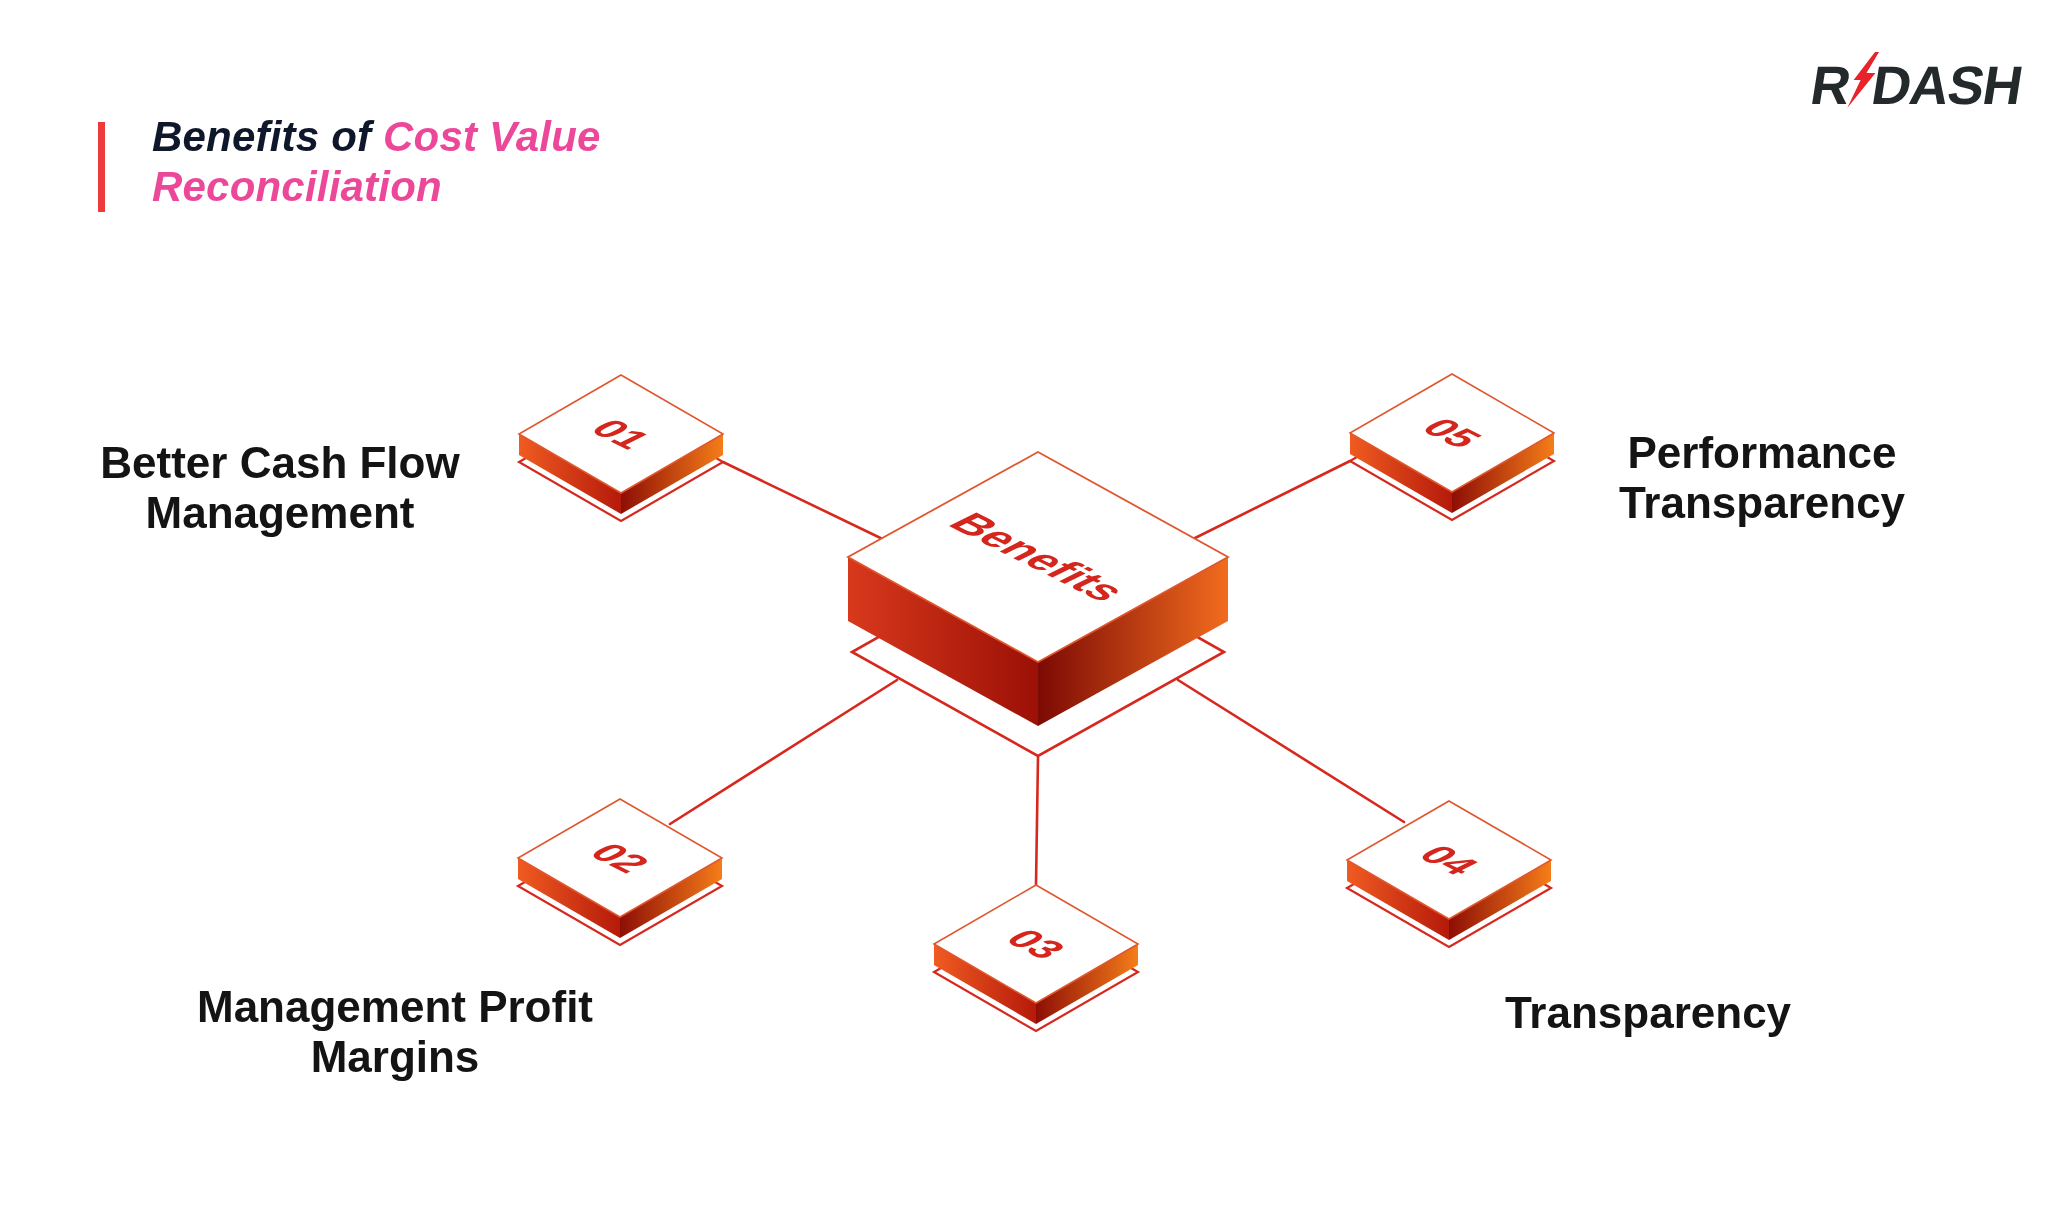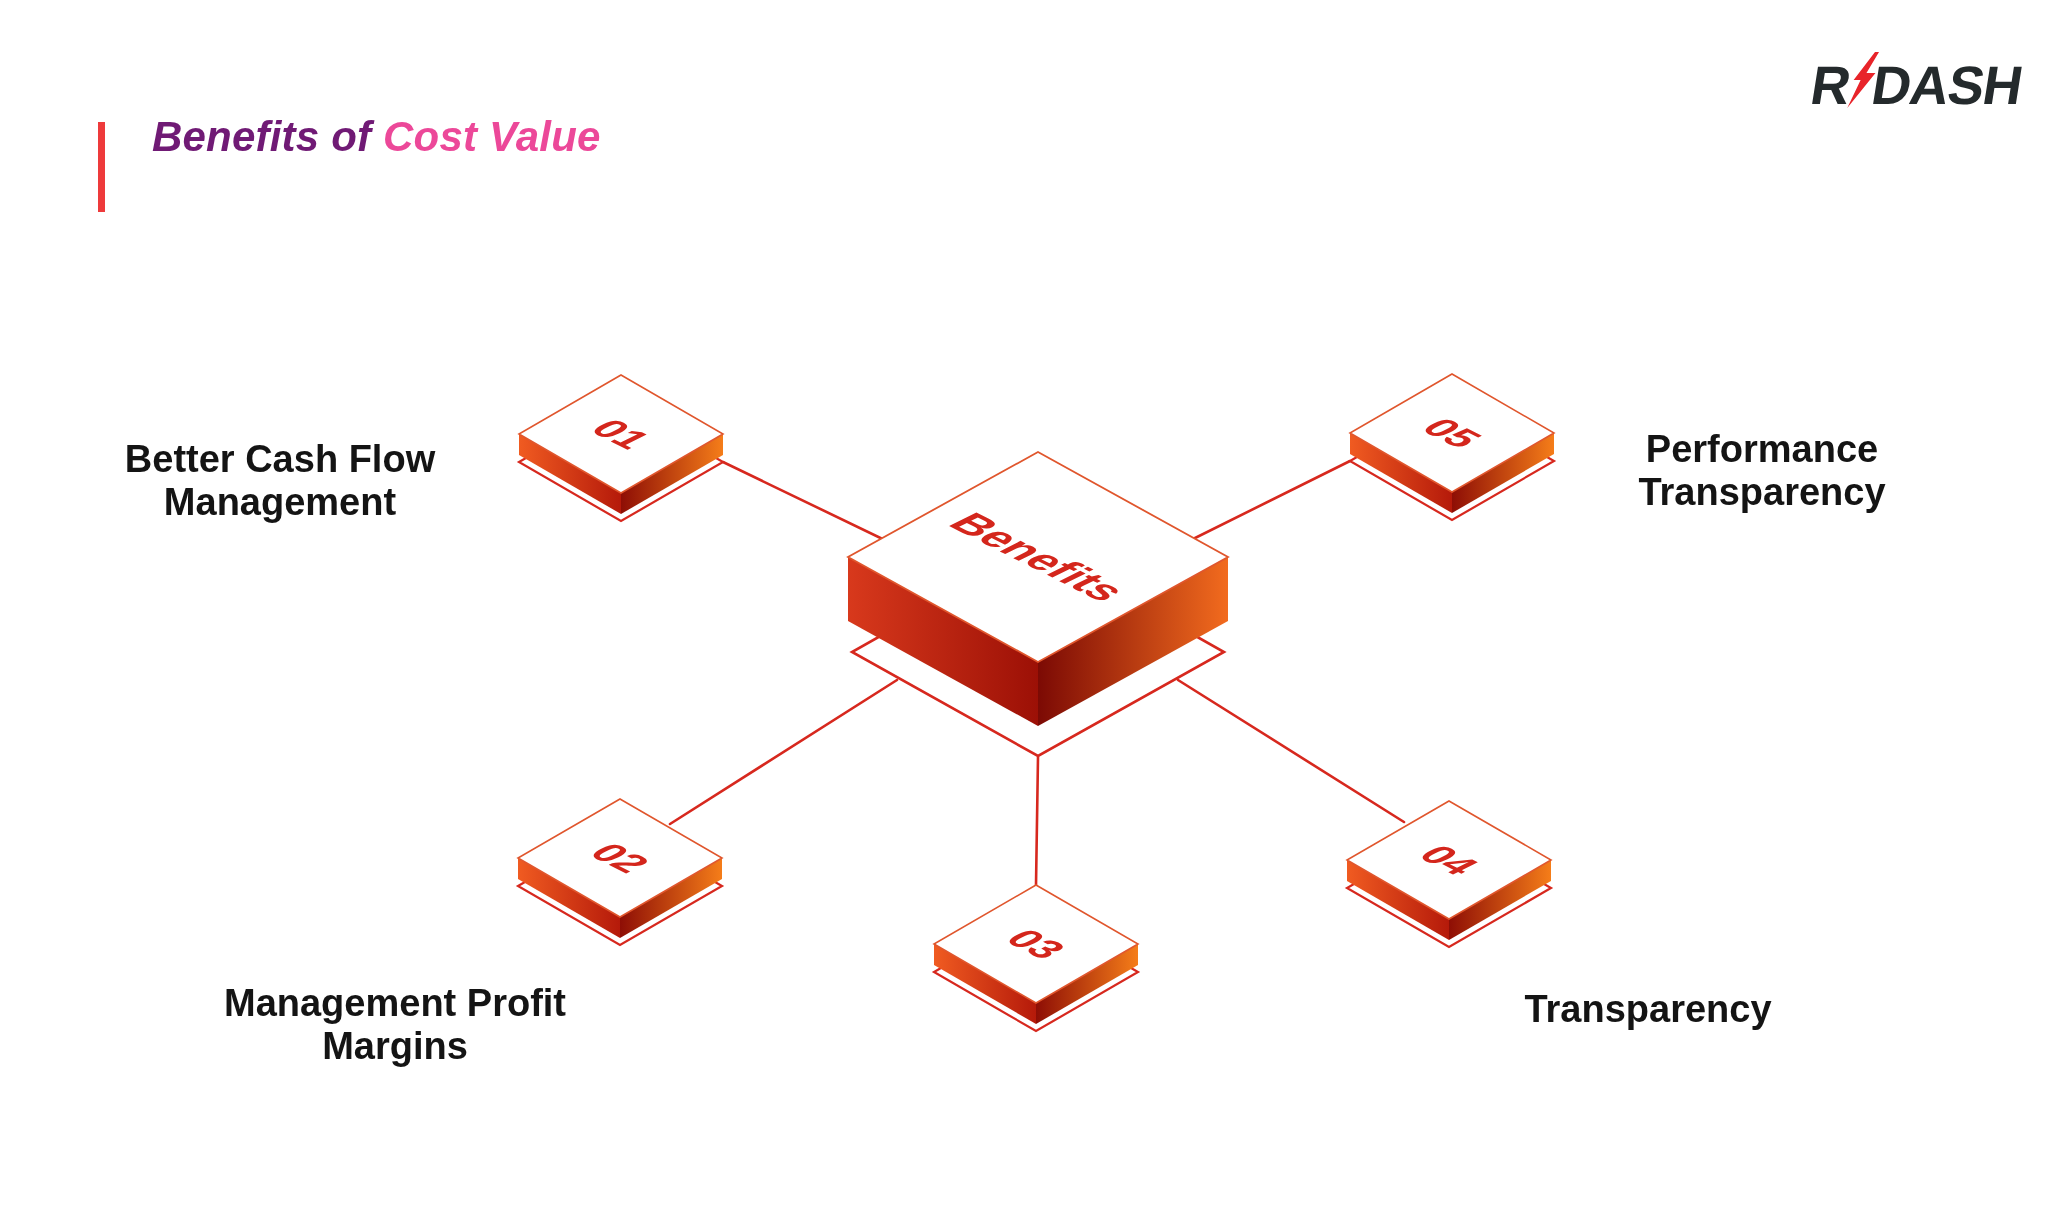--- a/index.html
+++ b/index.html
@@ -10,49 +10,52 @@
   
   .title-bar{
     position:absolute;left:98px;top:122px;width:7px;height:90px;background:#ee3a3b;
   }
   .title-block{
     position:absolute;left:152px;top:112px;
     font-size:42px;font-weight:700;font-style:italic;line-height:1.18;
     letter-spacing:0.2px;
   }
   .title-line{white-space:nowrap;}
-  .t-dark{color:#701a75;}
+  .t-dark{color:#0f172a;}
   .t-red{color:#ec4899;}
   .logo{
     position:absolute;right:26px;top:52px;display:flex;align-items:flex-end;
     transform:skewX(-9deg);
     font-size:54px;font-weight:700;color:#242a2c;letter-spacing:-1px;line-height:1;
   }
   .logo .bolt{width:30px;height:62px;margin:0 -3px -2px -4px;transform:skewX(-6deg);}
   
   .diagram{position:absolute;left:0;top:0;width:2048px;height:1229px;}
   .node-label{
     position:absolute;transform:translateX(-50%);
-    text-align:center;font-size:38px;font-weight:700;color:#141414;line-height:1.14;
+    text-align:center;font-size:44px;font-weight:700;color:#141414;line-height:1.14;
     white-space:nowrap;
   }
   .iso-text{
     fill:#d4261c;font-family:"Liberation Sans", sans-serif;font-weight:700;
   }
 </style>
 </head>
 <body>
 
 <div class="canvas">
 
   <div class="title-bar"></div>
   <div class="title-block">
     <div class="title-line">
       <span class="t-dark">Benefits of</span>
       <span class="t-red">Cost Value</span>
+    </div>
+    <div class="title-line">
+      <span class="t-red">Reconciliation</span>
     </div>
   </div>
 
   <div class="logo">
     <span>R</span>
     <svg class="bolt" viewBox="0 0 30 62">
       <path d="M21 0 L7 28 L14 28 L8 56 L27 21 L18 21 L25 0 Z" fill="#e8242a"></path>
     </svg>
     <span>DASH</span>
   </div>

